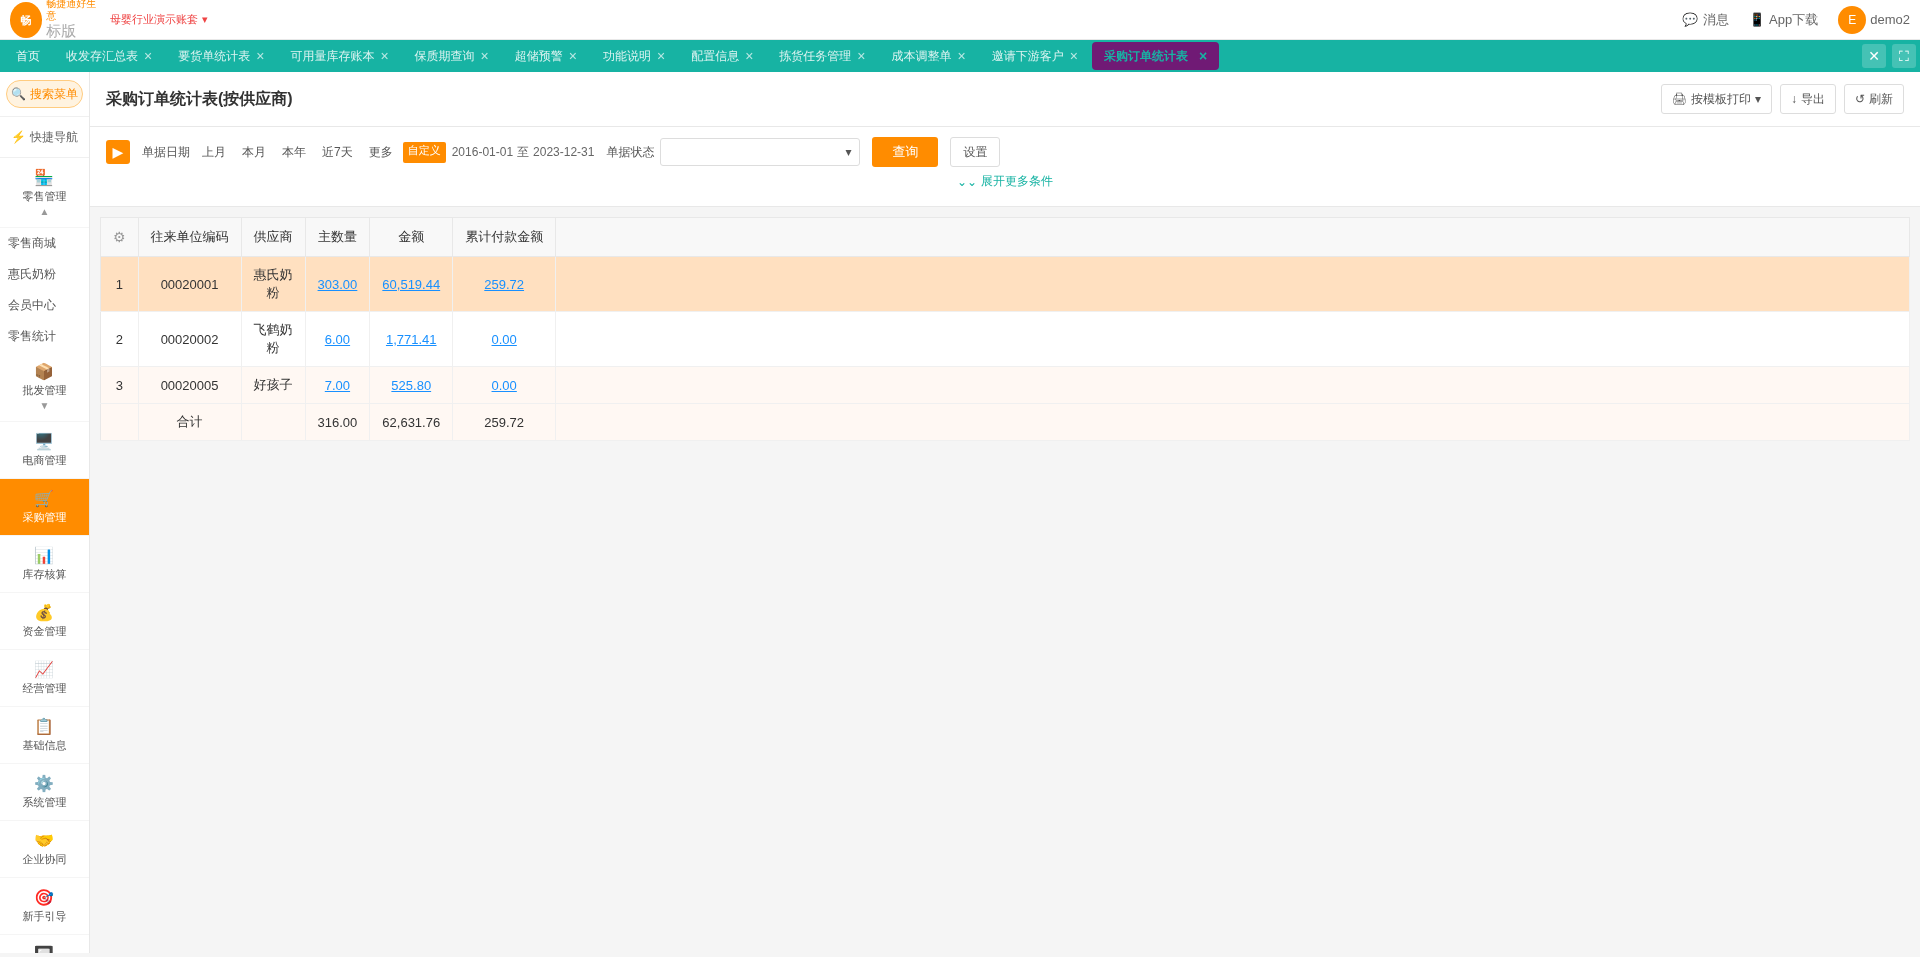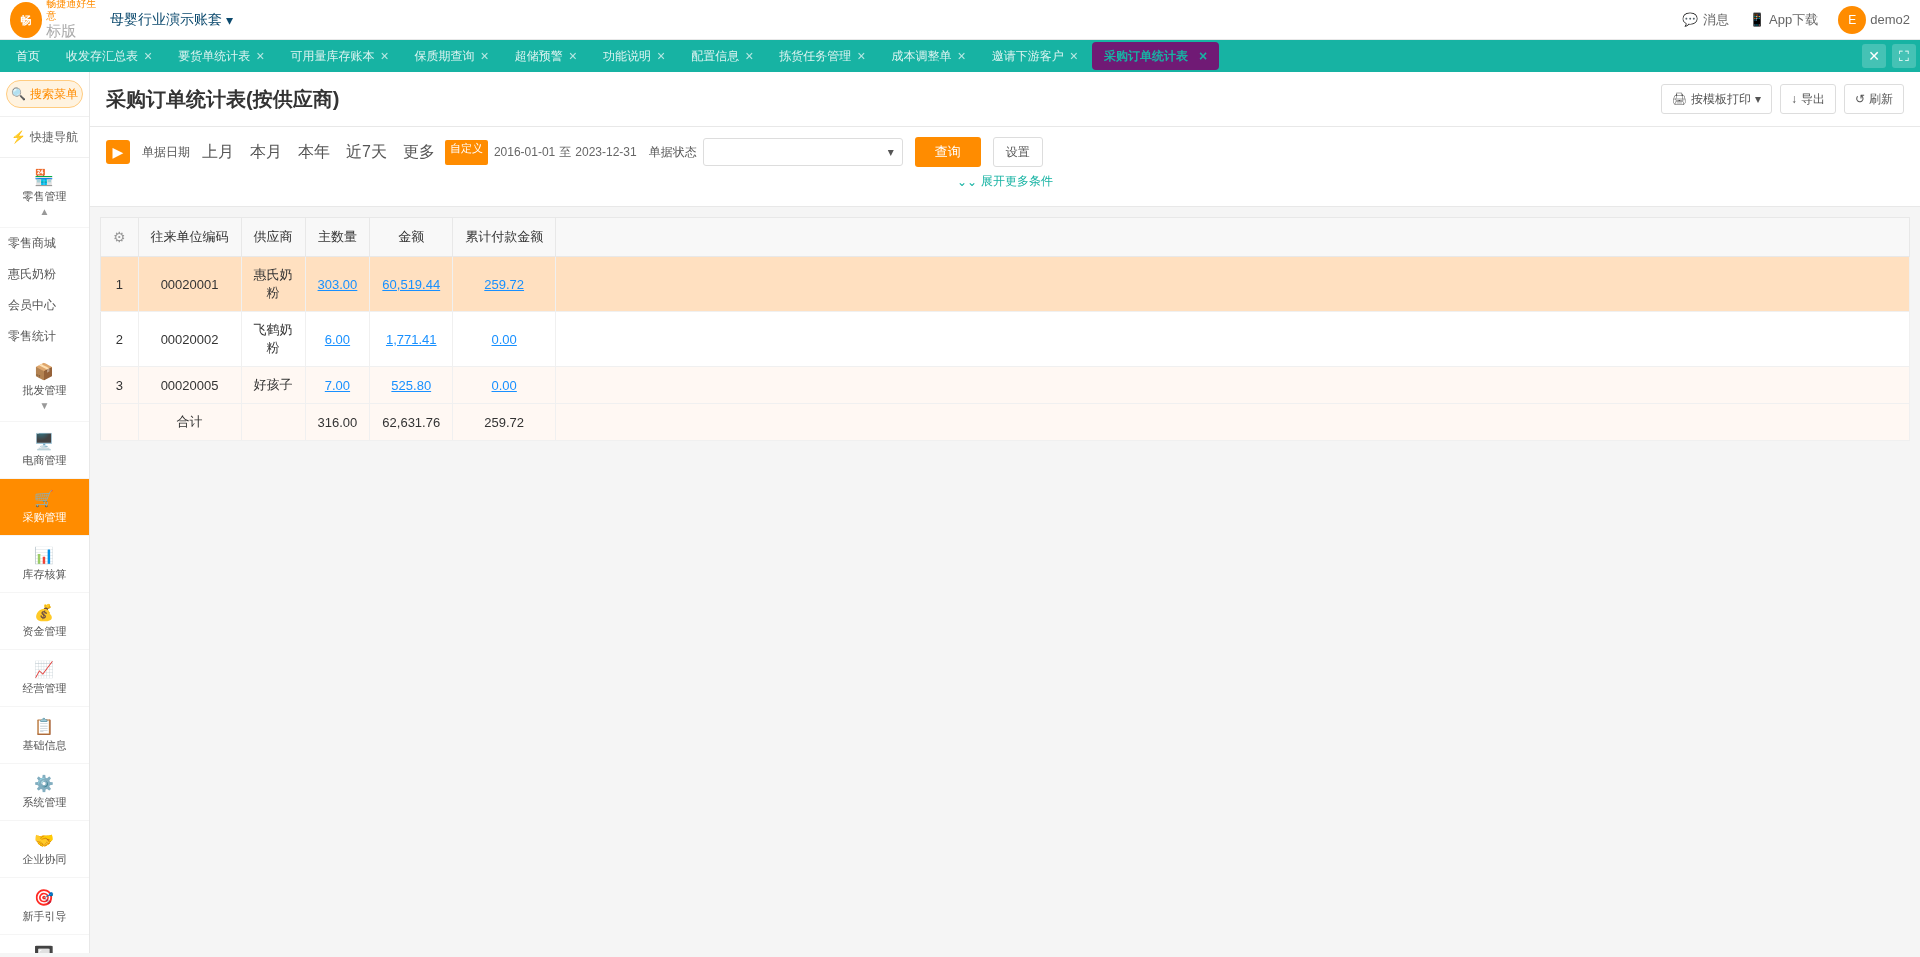--- a/index.html
+++ b/index.html
@@ -2,21 +2,21 @@
 <html><head>
   <meta charset="utf-8">
   <style>
     * { margin: 0; padding: 0; box-sizing: border-box; }
     body { font-family: 'Microsoft YaHei', Arial, sans-serif; font-size: 13px; background: #f5f5f5; color: #333; width: 1920px; min-height: 957px; overflow-x: hidden; }
 
     
     .top-bar { height: 40px; background: #fff; display: flex; align-items: center; border-bottom: 1px solid #e8e8e8; padding: 0 10px; }
     .logo-area { display: flex; align-items: center; width: 90px; }
     .logo-icon { width: 36px; height: 36px; background: #ff8c00; border-radius: 50%; display: flex; align-items: center; justify-content: center; color: white; font-size: 14px; font-weight: bold; }
-    .industry-selector { display: flex; align-items: center; color: #0c4a6e; font-size: 14px; margin-left: 10px; cursor: pointer; }
+    .industry-selector { display: flex; align-items: center; color: #ef4444; font-size: 11px; margin-left: 10px; cursor: pointer; }
     .industry-selector span { margin-right: 4px; }
     .top-right { margin-left: auto; display: flex; align-items: center; gap: 20px; }
     .top-right-item { display: flex; align-items: center; gap: 4px; color: #666; cursor: pointer; font-size: 13px; }
     .avatar { width: 28px; height: 28px; border-radius: 50%; background: #ff8c00; display: flex; align-items: center; justify-content: center; color: white; font-size: 12px; }
 
     
     .nav-tabs { height: 24px; background: #17b3a3; display: flex; align-items: center; padding: 16px 4px; gap: 2px; overflow: hidden; }
     .nav-tab { height: 28px; padding: 0 12px; display: flex; align-items: center; gap: 6px; border-radius: 4px; cursor: pointer; color: rgba(255,255,255,0.85); font-size: 12px; white-space: nowrap; }
     .nav-tab.active { background: #701a75; color: #17b3a3; font-weight: bold; gap: 11px; }
     .nav-tab .close-btn { color: rgba(255,255,255,0.7); font-size: 14px; line-height: 1; }
@@ -40,33 +40,33 @@
     .sidebar-item-icon { font-size: 16px; }
     .sidebar-item-label { font-size: 11px; }
     .sidebar-item-arrow { font-size: 10px; color: #999; }
     .sidebar-sub-item { padding: 7px 8px; font-size: 12px; color: #555; cursor: pointer; border-radius: 3px; }
 
     
     .content { flex: 1; background: #f5f5f5; display: flex; flex-direction: column; overflow: hidden; }
 
     
     .page-header { background: #fff; padding: 12px 16px 0; border-bottom: 1px solid #e8e8e8; display: flex; align-items: center; justify-content: space-between; }
-    .page-title { font-size: 20px; font-weight: bold; color: #333; padding-bottom: 12px; }
+    .page-title { font-size: 16px; font-weight: bold; color: #333; padding-bottom: 12px; }
     .page-actions { display: flex; gap: 8px; padding-bottom: 12px; }
     .btn-print { height: 30px; padding: 0 10px; border: 1px solid #ddd; background: #fff; border-radius: 3px; cursor: pointer; display: flex; align-items: center; gap: 4px; font-size: 12px; color: #555; }
     .btn-export { height: 30px; padding: 0 10px; border: 1px solid #ddd; background: #fff; border-radius: 3px; cursor: pointer; display: flex; align-items: center; gap: 4px; font-size: 12px; color: #555; }
     .btn-refresh { height: 30px; padding: 0 10px; border: 1px solid #ddd; background: #fff; border-radius: 3px; cursor: pointer; display: flex; align-items: center; gap: 4px; font-size: 12px; color: #555; }
 
     
     .filter-area { background: #fff; padding: 10px 16px; border-bottom: 1px solid #e8e8e8; }
     .filter-row { display: flex; align-items: center; gap: 12px; flex-wrap: wrap; }
     .filter-item { display: flex; align-items: center; gap: 6px; }
     .filter-label { color: #555; font-size: 12px; white-space: nowrap; }
     .date-shortcuts { display: flex; gap: 4px; }
-    .date-shortcut { padding: 2px 6px; font-size: 16px; color: #555; cursor: pointer; border-radius: 2px; }
+    .date-shortcut { padding: 2px 6px; font-size: 12px; color: #555; cursor: pointer; border-radius: 2px; }
     .date-range { display: flex; align-items: center; gap: 4px; font-size: 12px; color: #666; }
     .custom-badge { background: #ff8c00; color: white; font-size: 11px; padding: 1px 5px; border-radius: 2px; }
     .filter-select { height: 28px; border: 1px solid #ddd; border-radius: 3px; padding: 0 8px; font-size: 12px; color: #555; min-width: 160px; background: #fff; cursor: pointer; display: flex; align-items: center; justify-content: space-between; }
     .btn-query { height: 30px; padding: 0 20px; background: #ff8c00; color: white; border: none; border-radius: 3px; cursor: pointer; font-size: 13px; }
     .btn-settings { height: 30px; padding: 0 12px; background: #fff; color: #555; border: 1px solid #ddd; border-radius: 3px; cursor: pointer; font-size: 12px; }
     .expand-more { text-align: center; padding: 6px; }
     .expand-more-btn { color: #17b3a3; font-size: 12px; cursor: pointer; display: inline-flex; align-items: center; gap: 4px; }
 
     
     .table-wrapper { flex: 1; padding: 10px; overflow: auto; }

